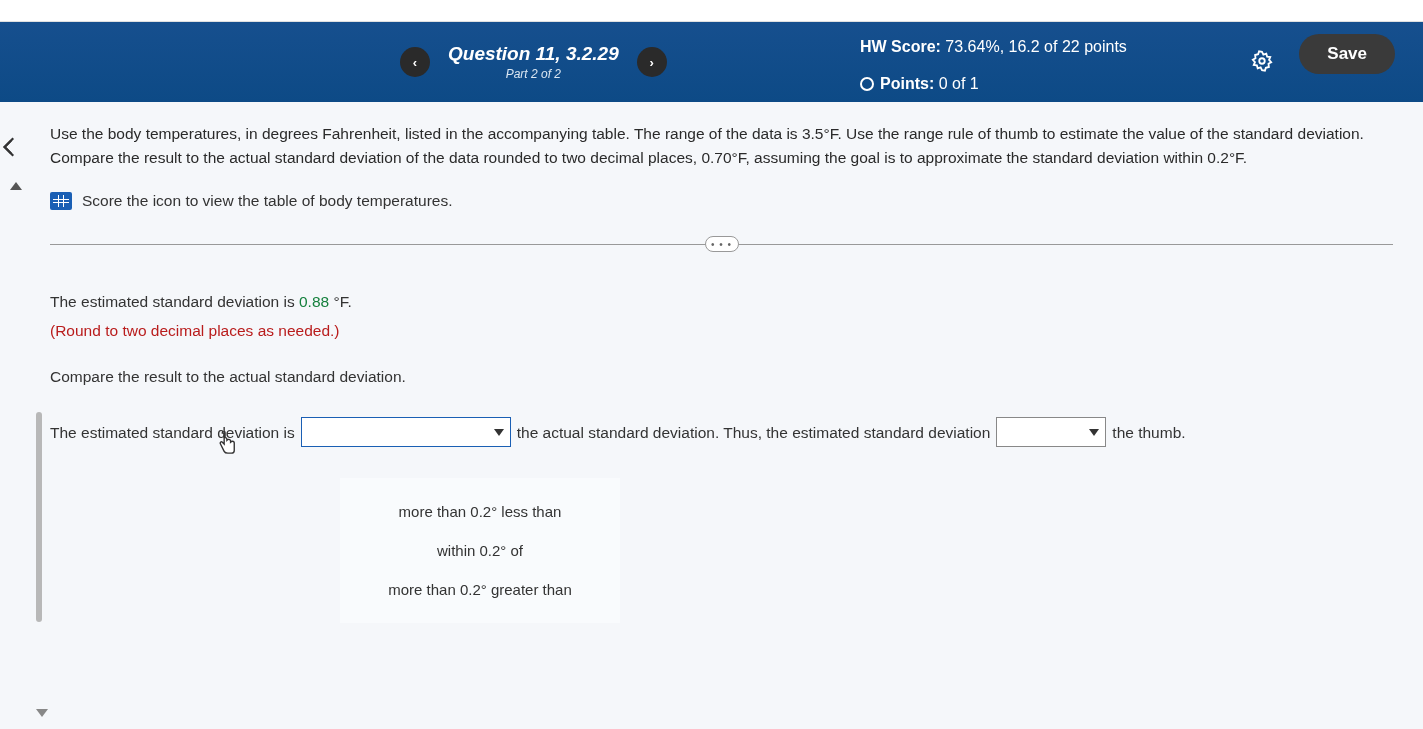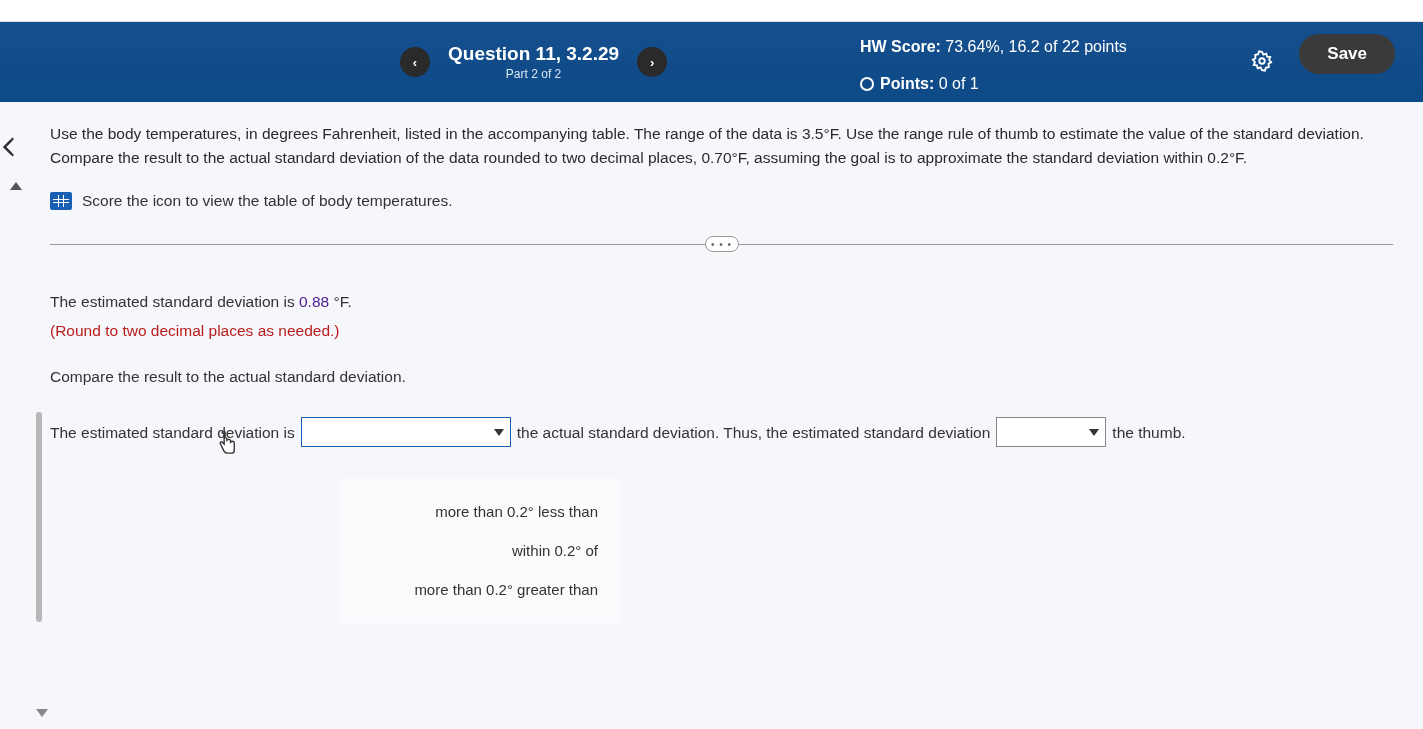--- a/index.html
+++ b/index.html
@@ -37,20 +37,21 @@
     background: #2a2a2a;
     display: flex; align-items: center; justify-content: center;
     cursor: pointer;
     color: #fff;
     font-weight: bold;
     font-size: 13px;
   }
   .q-info {
     margin: 16px 18px;
     text-align: center;
+    font-style: italic;
   }
   .q-title { font-weight: bold; font-size: 19px; }
   .q-part { font-size: 12px; margin-top: 2px; color: #dbe7f3;}
   .score-block {
     position: absolute;
     left: 860px;
     top: 16px;
     font-size: 16px;
   }
   .score-line { margin-bottom: 19px; }
@@ -116,21 +117,21 @@
   .divider {
     border:none;border-top:1px solid #999;margin:32px 0 0 0;position:relative;
   }
   .divider-handle{
     position:absolute;left:50%;top:-8px;transform:translateX(-50%);
     width:34px;height:16px;border:1px solid #999;border-radius:9px;background:#fff;
     display:flex;align-items:center;justify-content:center;cursor:pointer;
     font-size:10px;letter-spacing:1px;color:#666;
   }
   .answer-block{margin-top:42px;line-height:1.9;}
-  .val-highlight{color:#4c1d95;}
+  .val-highlight{color:#15803d;}
   .hint{color:#b91c1c;}
   .compare-line{margin-top:16px;}
   .fill-row{margin-top:26px;display:flex;align-items:center;flex-wrap:wrap;gap:6px;}
   .dd {
     border:1px solid #1a5fb4;height:30px;min-width:210px;background:#fff;
     display:inline-flex;align-items:center;justify-content:flex-end;
     padding:0 6px;cursor:pointer;position:relative;
   }
   .dd.small{min-width:110px;border-color:#888;}
   .dd .tri{
@@ -138,21 +139,21 @@
     border-top:7px solid #333;
   }
   .cursor-hand{
     position:absolute;left:490px;top:6px;pointer-events:none;
   }
   .cursor-hand svg{width:22px;height:26px;fill:#fff;stroke:#333;stroke-width:1.5;}
   .dropdown-panel{
     position:absolute;left:340px;top:478px;
     min-width:280px;padding:14px 22px;
     background:#f9fbfd;
-    font-size:15px;color:#333;line-height:2.6;text-align:right;
+    font-size:15px;color:#333;line-height:2.6;text-align:center;
   }
   .dropdown-panel div{cursor:pointer;}
   .scroll-thumb{
     position:absolute;left:36px;top:310px;width:6px;height:210px;background:#b8b8b8;border-radius:3px;
   }
   .mini-tri{
     position:absolute;left:36px;bottom:12px;
     width:0;height:0;border-left:6px solid transparent;border-right:6px solid transparent;
     border-top:8px solid #888;cursor:pointer;
   }

